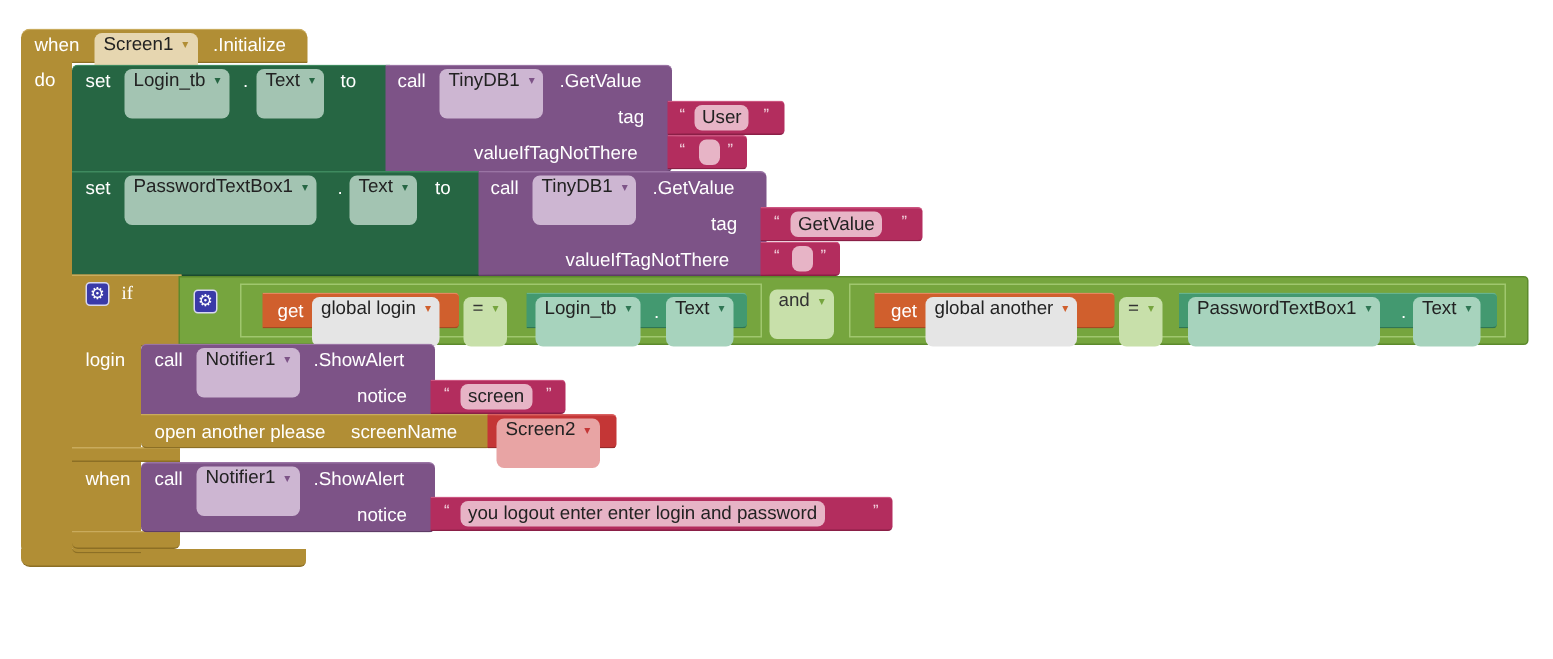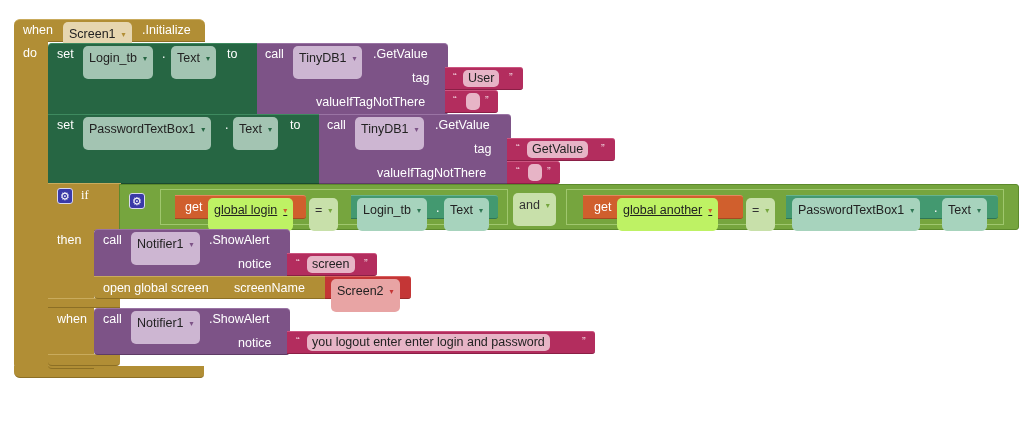--- a/index.html
+++ b/index.html
@@ -10,28 +10,28 @@
   .ev { background:#b18e35; border-top:1px solid #c9ab5d; border-bottom:1px solid #8c6f25; }
   .setg { background:#266643; border-top:1px solid #3e8a5f; border-bottom:1px solid #1a4a30; }
   .purp { background:#7d5387; border-top:1px solid #9a74a4; border-bottom:1px solid #5e3c66; }
   .txt { background:#b32d5e; border-top:1px solid #cc5580; border-bottom:1px solid #8a1f46; }
   .lgreen { background:#76a53e; border:1px solid #5c8a2c; }
   .lgreen-in { border:1px solid #a0c76e; }
   .orng { background:#d05f2d; border-top:1px solid #e5875f; border-bottom:1px solid #a44a22; }
   .teal { background:#439970; border-top:1px solid #66b38e; border-bottom:1px solid #2f7654; }
   .red { background:#c43636; border-top:1px solid #d96060; border-bottom:1px solid #972a2a; }
   .lbl { position:absolute; white-space:nowrap; line-height:16px; color:#fff; }
-  .dd { position:absolute; height:33px; line-height:24px; border-radius:5px; padding:0 6px;
+  .dd { position:absolute; height:33px; line-height:14px; border-radius:5px; padding:0 6px;
         white-space:nowrap; color:#222; box-sizing:border-box; }
   .dd .ar { font-size:8px; margin-left:6px; vertical-align:1px; }
   .dd-ev { background:#e6d6b0; } .dd-ev .ar{color:#b18e35;}
   .dd-g { background:#a3c4b2; } .dd-g .ar{color:#266643;}
   .dd-t { background:#a7d3bd; } .dd-t .ar{color:#2f7654;}
   .dd-p { background:#cdb6d2; } .dd-p .ar{color:#7d5387;}
-  .dd-o { background:#bef264;text-decoration:underline; } .dd-o .ar{color:#d05f2d;}
+  .dd-o { background:#e5e5e5; } .dd-o .ar{color:#d05f2d;}
   .dd-l { background:#c8e0aa; color:#333; } .dd-l .ar{color:#76a53e;}
   .dd-r { background:#e8a4a4; } .dd-r .ar{color:#c43636;}
   .str { position:absolute; height:17px; line-height:16px; border-radius:5px; padding:0 5px;
          background:#e7b4c6; color:#222; white-space:nowrap; box-sizing:border-box; }
   .q { position:absolute; color:#f3d6e0; font-size:11px; line-height:12px; }
   .gear { position:absolute; width:16px; height:16px; background:#3a3aa8; border:1px solid #d8d8f0;
           border-radius:3px; box-sizing:border-box; color:#fff; font-size:11px; line-height:14px; text-align:center; }
 </style>
 </head>
 <body>
@@ -105,21 +105,21 @@
 <span class="q" style="left:516px;top:165px;">“</span>
 <span class="str" style="left:528px;top:164px;width:14px;padding:0;"></span>
 <span class="q" style="left:547px;top:165px;">”</span>
 
 <div class="blk ev" style="left:48px;top:183px;width:73px;height:48px;border-radius:0;"></div>
 <div class="abs ev" style="left:48px;top:229px;width:46px;height:140px;border-top:none;border-radius:0 0 0 4px;"></div>
 <div class="abs ev" style="left:48px;top:298px;width:72px;height:10px;border-radius:0;"></div>
 <div class="abs ev" style="left:48px;top:354px;width:72px;height:12px;border-radius:0 0 4px 4px;"></div>
 <span class="gear" style="left:57px;top:188px;">⚙</span>
 <span class="lbl" style="left:81px;top:187px;font-family:Liberation Serif, serif;">if</span>
-<span class="lbl" style="left:57px;top:232px;">then</span>
+<span class="lbl" style="left:57px;top:232px;">login</span>
 <span class="lbl" style="left:57px;top:311px;">when</span>
 
 <div class="blk lgreen" style="left:119px;top:184px;width:900px;height:46px;border-radius:0 3px 3px 0;"></div>
 <span class="gear" style="left:129px;top:193px;">⚙</span>
 <div class="abs lgreen-in" style="left:160px;top:189px;width:348px;height:36px;"></div>
 <span class="dd dd-l" style="left:513px;top:193px;">
   <span>and</span><span class="ar">▾</span>
 </span>
 <div class="abs lgreen-in" style="left:566px;top:189px;width:438px;height:36px;"></div>
 
@@ -163,21 +163,21 @@
   <span>Notifier1</span><span class="ar">▾</span>
 </span>
 <span class="lbl" style="left:209px;top:232px;">.ShowAlert</span>
 <span class="lbl" style="left:238px;top:256px;">notice</span>
 <div class="blk txt" style="left:287px;top:253px;width:90px;height:23px;border-radius:0 3px 3px 0;"></div>
 <span class="q" style="left:296px;top:257px;">“</span>
 <span class="str" style="left:307px;top:256px;">screen</span>
 <span class="q" style="left:364px;top:257px;">”</span>
 
 <div class="blk ev" style="left:94px;top:276px;width:234px;height:23px;border-radius:0 0 4px 4px;"></div>
-<span class="lbl" style="left:103px;top:280px;">open global screen</span>
+<span class="lbl" style="left:103px;top:280px;">open another please</span>
 <span class="lbl" style="left:234px;top:280px;">screenName</span>
 <div class="blk red" style="left:325px;top:276px;width:86px;height:23px;border-radius:0 3px 3px 0;"></div>
 <span class="dd dd-r" style="left:331px;top:279px;">
   <span>Screen2</span><span class="ar">▾</span>
 </span>
 
 <div class="blk purp" style="left:94px;top:308px;width:196px;height:47px;"></div>
 <span class="lbl" style="left:103px;top:311px;">call</span>
 <span class="dd dd-p" style="left:131px;top:311px;">
   <span>Notifier1</span><span class="ar">▾</span>

